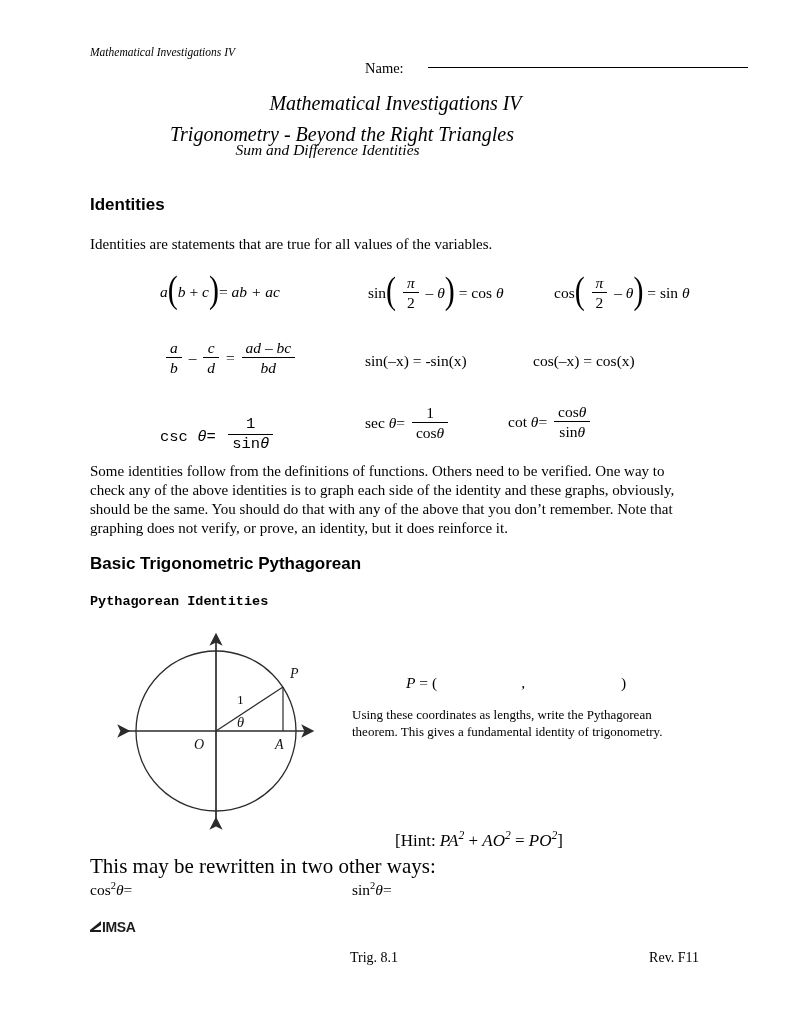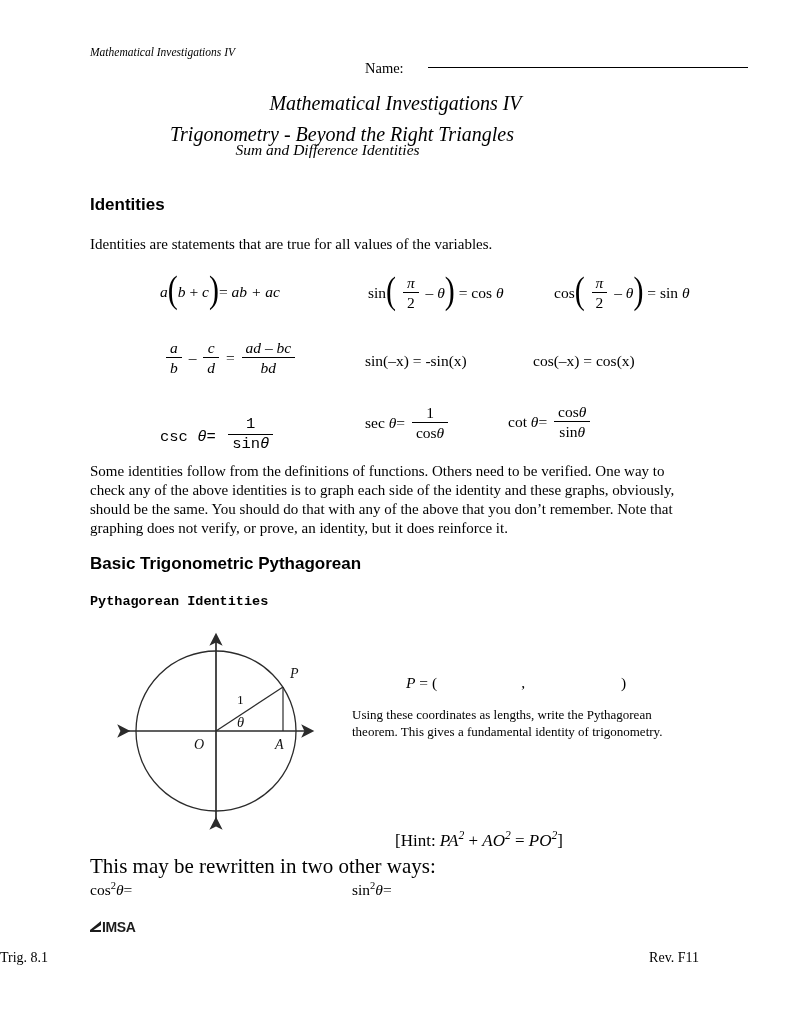--- a/index.html
+++ b/index.html
@@ -225,20 +225,21 @@
   
   .footer-logo {
     position: absolute;
     left: 88px; top: 916px;
     width: 62px; height: 22px;
   }
   .footer-center {
     position: absolute;
     left: 0; top: 950px;
     width: 748px;
+    text-align: center;
     font-size: 14px;
   }
   .footer-right {
     position: absolute;
     right: 92px; top: 950px;
     font-size: 14px;
   }
 </style>
 </head>
 <body>

